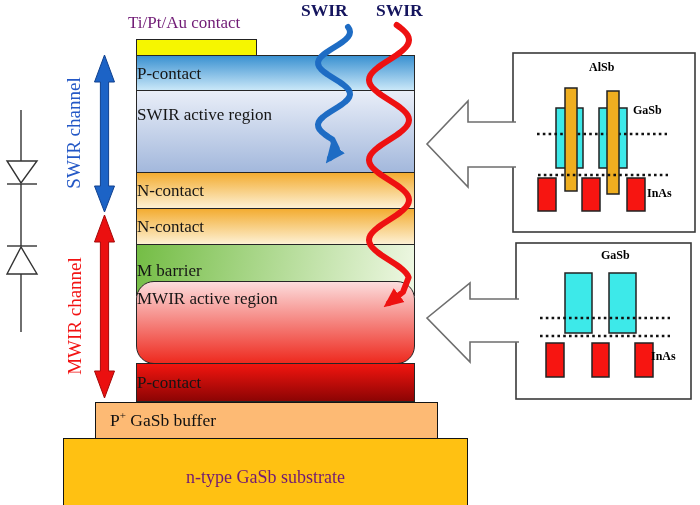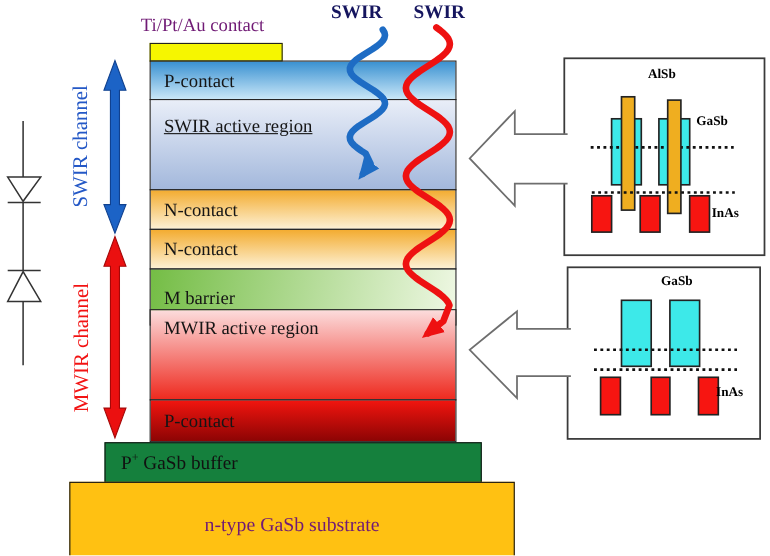--- a/index.html
+++ b/index.html
@@ -1,34 +1,34 @@
 <!DOCTYPE html>
 <html><head>
 <meta charset="utf-8">
 <style>
   html,body{margin:0;padding:0;background:#fff;}
   #fig{position:relative;width:700px;height:505px;background:#fff;overflow:hidden;
        font-family:"Liberation Serif","DejaVu Serif",serif;}
   
   .layer{position:absolute;left:136px;width:279px;box-sizing:border-box;
          border:1.6px solid #262626;display:flex;align-items:center;
-         padding-left:12px;font-size:17px;color:#151515;line-height:1;}
+         padding-left:0;font-size:17px;color:#151515;line-height:1;}
   .l0{top:55px;height:36px;background:linear-gradient(#3a91d1,#c9e7f8);}
   .l1{top:90px;height:83px;background:linear-gradient(#e9eef8,#a3b8dc);
-      align-items:flex-start;padding-top:15px;text-decoration:underline;}
+      align-items:flex-start;padding-top:15px;}
   .l2{top:172px;height:37px;background:linear-gradient(#f3ac31,#fdf1d4);}
   .l3{top:208px;height:37px;background:linear-gradient(#f3ac31,#fdf1d4);}
   .l4{top:244px;height:52px;background:linear-gradient(100deg,#74bd45,#eff8e4);}
   .l5{top:281px;height:83px;background:linear-gradient(#fcdcdc,#ee2a1f);
-      align-items:flex-start;padding-top:8px;}
+      align-items:flex-start;padding-top:8px;border-radius:18px;}
   .l6{top:363px;height:39px;background:linear-gradient(#f2150f,#8c0404);}
   .top-contact{position:absolute;left:136px;top:39px;width:121px;height:17px;
       box-sizing:border-box;background:#f6f600;border:1.6px solid #222;}
   .buffer{position:absolute;left:95px;top:402px;width:343px;height:37px;
-      box-sizing:border-box;background:#15803d;border:1.7px solid #141414;
+      box-sizing:border-box;background:#fdba74;border:1.7px solid #141414;
       display:flex;align-items:center;padding-left:14px;font-size:17.5px;color:#111;}
   .buffer sup{font-size:11px;line-height:0;}
   .substrate{position:absolute;left:63px;top:438px;width:405px;height:79px;
       box-sizing:border-box;background:#ffc112;border:1.7px solid #141414;
       display:flex;align-items:center;justify-content:center;font-size:18px;color:#701a75;}
   
   .txt{position:absolute;z-index:6;white-space:nowrap;color:#111;}
   .tiptau{left:128px;top:13px;font-size:17px;color:#701a75;}
   .swir-top{left:301px;top:0px;font-size:17.5px;font-weight:bold;color:#15155e;}
   .mwir-top{left:376px;top:0px;font-size:17.5px;font-weight:bold;color:#15155e;}

